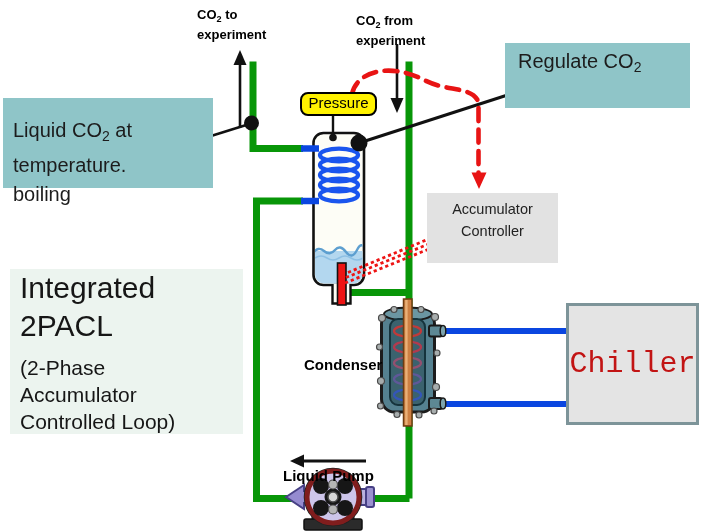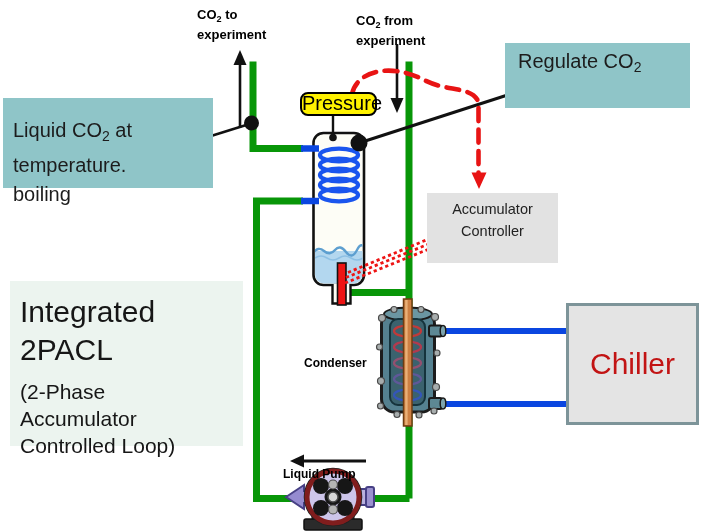--- a/index.html
+++ b/index.html
@@ -14,34 +14,34 @@
          font-family:"Liberation Sans",sans-serif;color:var(--ink);}
   #art{position:absolute;left:0;top:0;z-index:2;pointer-events:none;}
   .lbl{position:absolute;z-index:3;}
   .sub{font-size:0.7em;vertical-align:-0.28em;}
   .toplab{font-weight:bold;font-size:13px;line-height:16px;color:#000;}
   .callout{background:var(--callout-teal);font-size:20px;line-height:29px;color:var(--ink);}
   .callout-left{left:3px;top:98px;width:210px;height:90px;padding:18px 0 0 10px;box-sizing:border-box;}
   .callout-right{left:505px;top:43px;width:185px;height:65px;padding:4px 0 12px 13px;box-sizing:border-box;}
   .pressure{left:300px;top:92px;width:77px;height:24px;background:var(--pressure-yellow);
             border:2.5px solid #000;border-radius:8px;box-sizing:border-box;
-            font-size:20px;line-height:18px;text-align:center;color:#000;}
+            font-size:15px;line-height:18px;text-align:center;color:#000;}
   .controller{left:427px;top:193px;width:131px;height:70px;background:var(--controller-gray);
               font-size:14.5px;line-height:22px;text-align:center;color:#222;
               padding-top:5px;box-sizing:border-box;}
   .panel{left:10px;top:269px;width:233px;height:165px;background:var(--panel-mint);
-         padding:12px 0 0 10px;box-sizing:border-box;margin-top:12px;}
+         padding:0 0 0 10px;box-sizing:border-box;}
   .panel .big{font-size:30px;line-height:38px;color:#161616;}
   .panel .small{font-size:21px;line-height:27px;color:#161616;}
   .panel .gap{height:9px;}
-  .boldtag{font-weight:bold;font-size:12px;color:#000;}
+  .boldtag{font-weight:bold;font-size:15px;color:#000;}
   .chiller{left:566px;top:303px;width:133px;height:122px;background:var(--chiller-gray);
            border:3px solid var(--chiller-border);box-sizing:border-box;
            display:flex;align-items:center;justify-content:center;
-           font-size:30px;color:var(--chiller-text);}
+           font-size:30px;color:var(--chiller-text);font-family:Liberation Mono, monospace;}
   
   .pipe{stroke:var(--pipe-green);stroke-width:7;fill:none;}
   .bluestub{stroke:var(--co2-blue);stroke-width:6.5;fill:none;}
   .blueline{stroke:var(--co2-blue);stroke-width:6;fill:none;}
   .coil{stroke:var(--coil-blue);stroke-width:4.3;fill:none;}
   .blk{stroke:#111;fill:none;}
   .dot{fill:#111;stroke:none;}
   .head{fill:#111;stroke:none;}
   .rdash{stroke:var(--dash-red);stroke-width:4.6;fill:none;stroke-dasharray:13 8.5;stroke-linecap:round;}
   .rhead{fill:var(--dash-red);stroke:none;}

